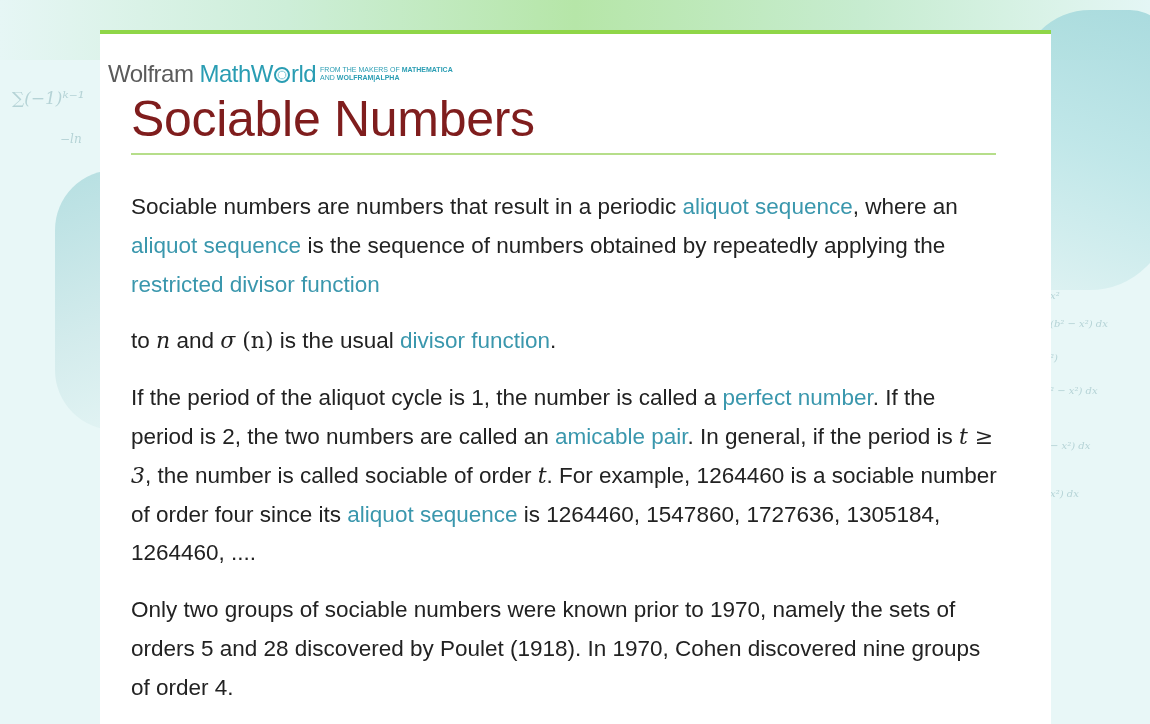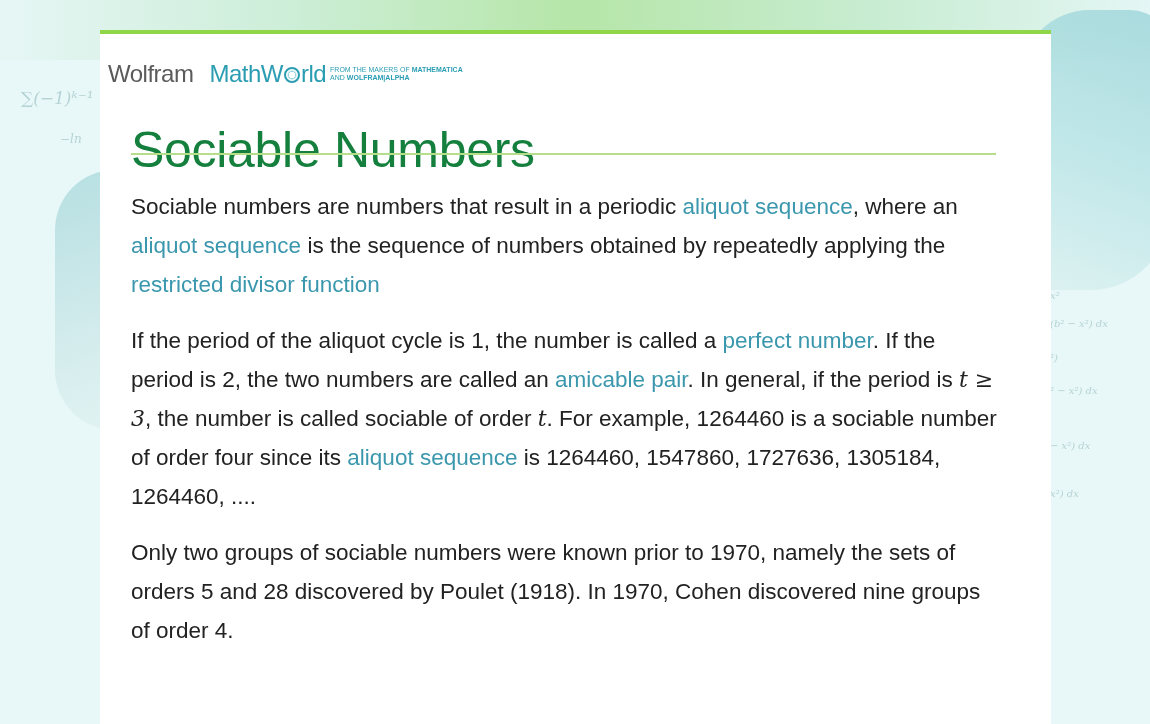--- a/index.html
+++ b/index.html
@@ -22,49 +22,49 @@
   .bg-shape-right {
     position: absolute; left: 1020px; top: 10px; width: 150px; height: 280px;
     border-radius: 70px 40px 80px 30px;
     background: linear-gradient(200deg, #9fd6da 0%, #b9e4e6 50%, #dcf1f1 100%);
     opacity: 0.85;
   }
   .bg-math {
     position: absolute; color: #b5d3d6; font-family: "DejaVu Serif", serif;
     font-style: italic; white-space: nowrap;
   }
-  .bg-math-1 { left: 21px; top: 88px; font-size: 17px; }
+  .bg-math-1 { left: 12px; top: 88px; font-size: 17px; }
   .bg-math-2 { left: 60px; top: 132px; font-size: 12px; }
   .bg-math-r { left: 1050px; font-size: 10px; }
 
   .card {
     position: absolute; left: 100px; top: 30px; width: 951px; height: 720px;
     background: #ffffff;
     border-top: 4px solid #8fd648;
   }
   .logo {
     position: absolute; left: 8px; top: 26px; display: flex; align-items: center;
     white-space: nowrap;
   }
   .logo-wolfram { font-size: 24px; color: #5b5b5b; letter-spacing: -0.5px; }
-  .logo-mathworld { font-size: 24px; color: #2a9db3; margin-left: 16px; letter-spacing: -0.5px; }
+  .logo-mathworld { font-size: 24px; color: #2a9db3; margin-left: 6px; letter-spacing: -0.5px; }
   .logo-globe {
     display: inline-block; width: 16px; height: 16px; border: 2px solid #2a9db3;
     border-radius: 50%; margin: 0 1px; vertical-align: -1px;
     background: radial-gradient(circle, #ffffff 35%, #7cc6d4 36%, #ffffff 60%);
   }
   .logo-tag {
     margin-left: 4px; font-size: 7px; line-height: 8px; color: #2a9db3;
     text-transform: uppercase;
   }
   .logo-tag b { font-weight: bold; }
 
   .page-title {
     position: absolute; left: 31px; top: 56px;
-    font-size: 50px; color: #15803d; font-weight: normal; letter-spacing: -0.3px; margin-top: 31px;
+    font-size: 50px; color: #7f1d1d; font-weight: normal; letter-spacing: -0.3px;
   }
   .title-rule {
     position: absolute; left: 31px; top: 119px; width: 865px; height: 2px;
     background: #b6de8a;
   }
   .content {
     position: absolute; left: 31px; top: 138px; width: 870px;
     font-size: 22.5px; color: #222222; line-height: 38.8px;
   }
   .content p { margin-bottom: 18px; margin-top: 16px; }
@@ -112,20 +112,23 @@
 
   <h1 class="page-title">Sociable Numbers</h1>
   <div class="title-rule"></div>
 
   <div class="content">
     <p>
       <span>Sociable numbers are numbers that result in a periodic </span><a class="link">aliquot sequence</a><span>, where an </span><a class="link">aliquot sequence</a><span> is the sequence of numbers obtained by repeatedly applying the </span><a class="link">restricted divisor function</a>
     </p>
 
 
+    <p>
+      <span>to </span><span class="math">n</span><span> and </span><span class="math">σ</span><span class="math-up"> (n)</span><span> is the usual </span><a class="link">divisor function</a><span>.</span>
+    </p>
 
     <p>
       <span>If the period of the aliquot cycle is 1, the number is called a </span><a class="link">perfect number</a><span>. If the period is 2, the two numbers are called an </span><a class="link">amicable pair</a><span>. In general, if the period is </span><span class="math">t ≥ 3</span><span>, the number is called sociable of order </span><span class="math">t</span><span>. For example, 1264460 is a sociable number of order four since its </span><a class="link">aliquot sequence</a><span> is 1264460, 1547860, 1727636, 1305184, 1264460, ....</span>
     </p>
 
     <p>
       <span>Only two groups of sociable numbers were known prior to 1970, namely the sets of orders 5 and 28 discovered by Poulet (1918). In 1970, Cohen discovered nine groups of order 4.</span>
     </p>
   </div>
 </div>

